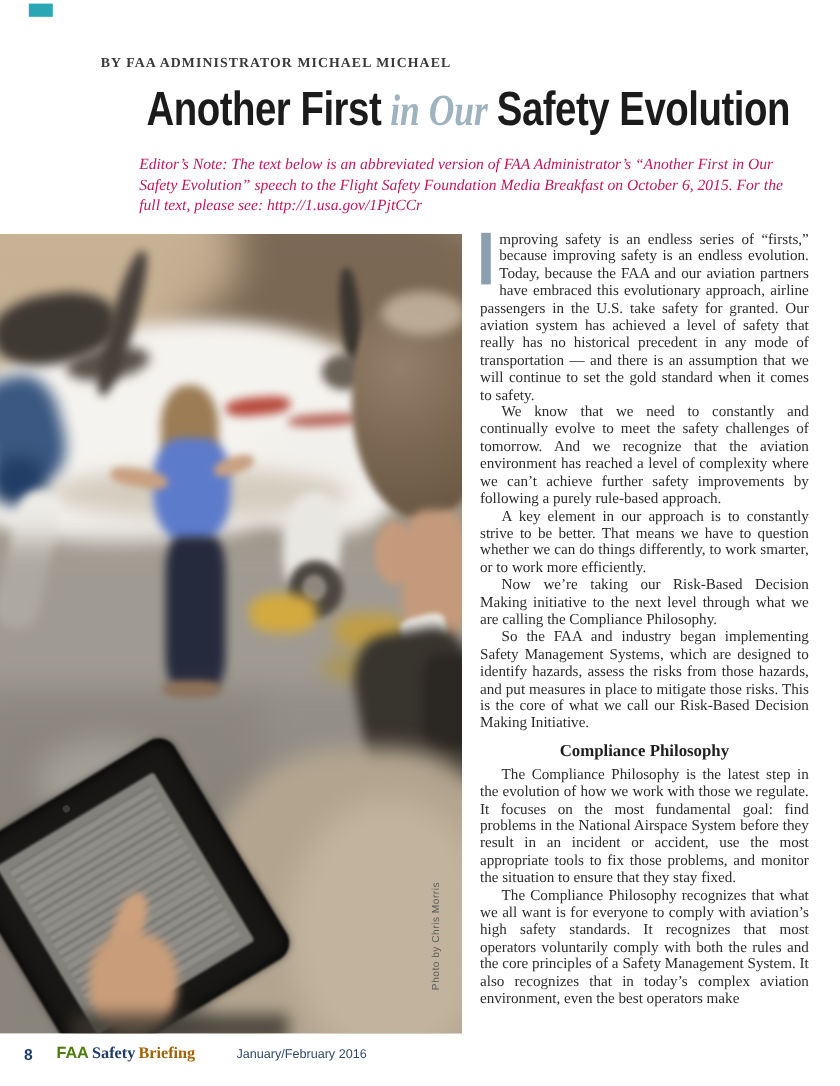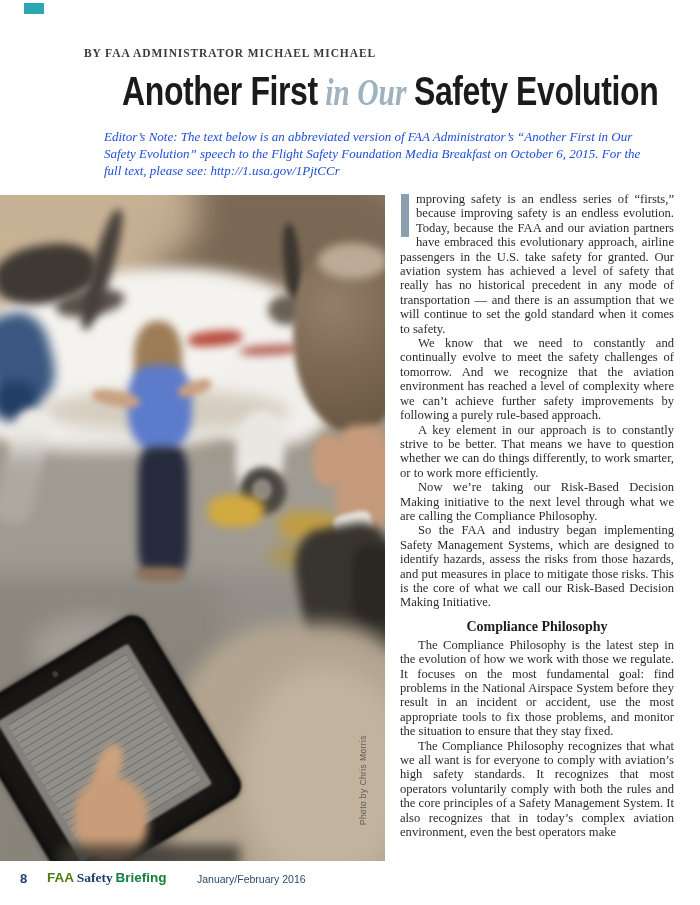--- a/index.html
+++ b/index.html
@@ -10,22 +10,22 @@
   .corner-tab{position:absolute;left:24px;top:3px;width:20px;height:11px;background:#2ba7b4;}
 
   
   .byline{position:absolute;left:84px;top:47px;font:bold 11.5px "Liberation Serif",serif;
           letter-spacing:.9px;color:#3a3a3a;}
   .title-wrap{position:absolute;left:55px;right:0;top:69px;text-align:center;white-space:nowrap;}
   .title-wrap h1{display:inline-block;margin:0;transform:scaleX(.8);transform-origin:center;
           font:bold 40px/1.1 "Liberation Sans",sans-serif;letter-spacing:-.5px;color:#1b1b1b;}
   .title-accent{font-family:"Liberation Serif",serif;font-style:italic;font-weight:bold;
           font-size:37px;color:#9fb2c0;letter-spacing:0;}
-  .editors-note{position:absolute;left:104px;top:128px;width:545px;
-          font:italic 13px/17px "Liberation Serif",serif;color:#1d4ed8;}
+  .editors-note{position:absolute;left:116px;top:128px;width:545px;
+          font:italic 13px/17px "Liberation Serif",serif;color:#be185d;}
 
   
   .photo{position:absolute;left:0;top:195px;width:385px;height:666px;overflow:hidden;
          background:linear-gradient(180deg,#c7b29a 0%,#bfa98f 10%,#ac9880 22%,#a39584 33%,
                     #999289 45%,#949089 58%,#908c85 72%,#8b8680 86%,#878279 100%);}
   .photo div{position:absolute;}
   .l-ceil{left:140px;top:-40px;width:300px;height:210px;background:#6e5c4a;filter:blur(16px);border-radius:50%;opacity:.85;}
   .l-ceil2{left:-60px;top:-50px;width:260px;height:140px;background:#c8b294;filter:blur(16px);border-radius:50%;opacity:.9;}
   .l-wall{left:-20px;top:95px;width:420px;height:90px;background:#d7c6ab;filter:blur(14px);opacity:.75;}
   .l-fus{left:-50px;top:75px;width:370px;height:185px;background:#f5f3ef;border-radius:48%;filter:blur(7px);transform:rotate(-7deg);}
@@ -90,21 +90,21 @@
         overflow:hidden;margin:2px 7px 0 1px;font-size:38px;}
   .column h2{margin:9px 0 3px;font:bold 14px/16px "Liberation Serif",serif;color:#1f1f1f;text-align:center;}
 
   
   .footer{position:absolute;left:0;top:869px;width:700px;height:24px;
         font-family:"Liberation Sans",sans-serif;}
   .pnum{position:absolute;left:20px;top:2px;font:bold 13px "Liberation Sans",sans-serif;color:#1e3c6b;}
   .brand{position:absolute;left:47px;top:1px;font-size:13.5px;font-weight:bold;white-space:nowrap;}
   .b-faa{color:#4d7c0f;font-family:"Liberation Sans",sans-serif;}
   .b-safety{color:#1e3c6b;font-family:"Liberation Serif",serif;}
-  .b-briefing{color:#15803d;font-family:Liberation Sans, sans-serif;}
+  .b-briefing{color:#a16207;font-family:Liberation Serif, serif;}
   .issue{position:absolute;left:197px;top:4px;font-size:10.5px;color:#2e4a6b;}
 </style>
 </head>
 <body>
 
 <div class="page">
 
   <div class="corner-tab"></div>
 
   <div class="byline">BY FAA ADMINISTRATOR MICHAEL MICHAEL</div>

